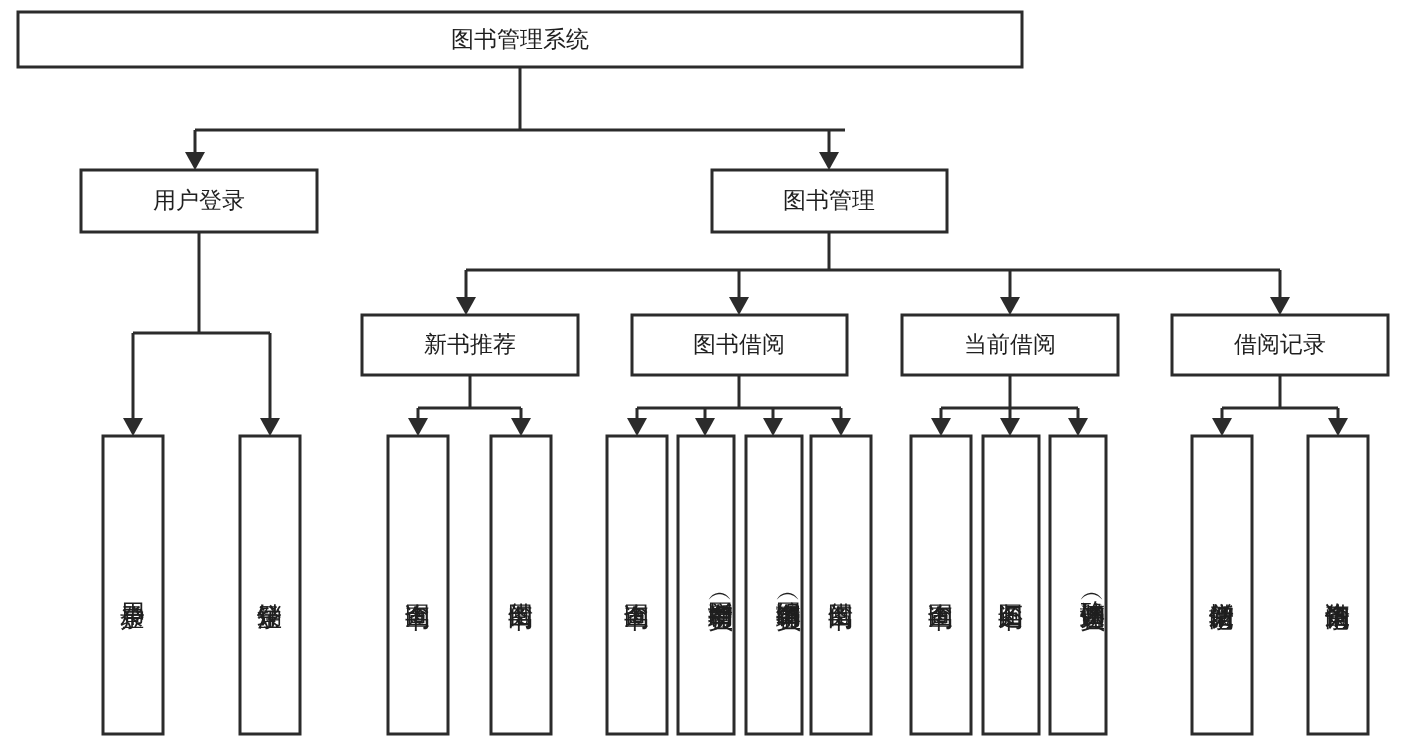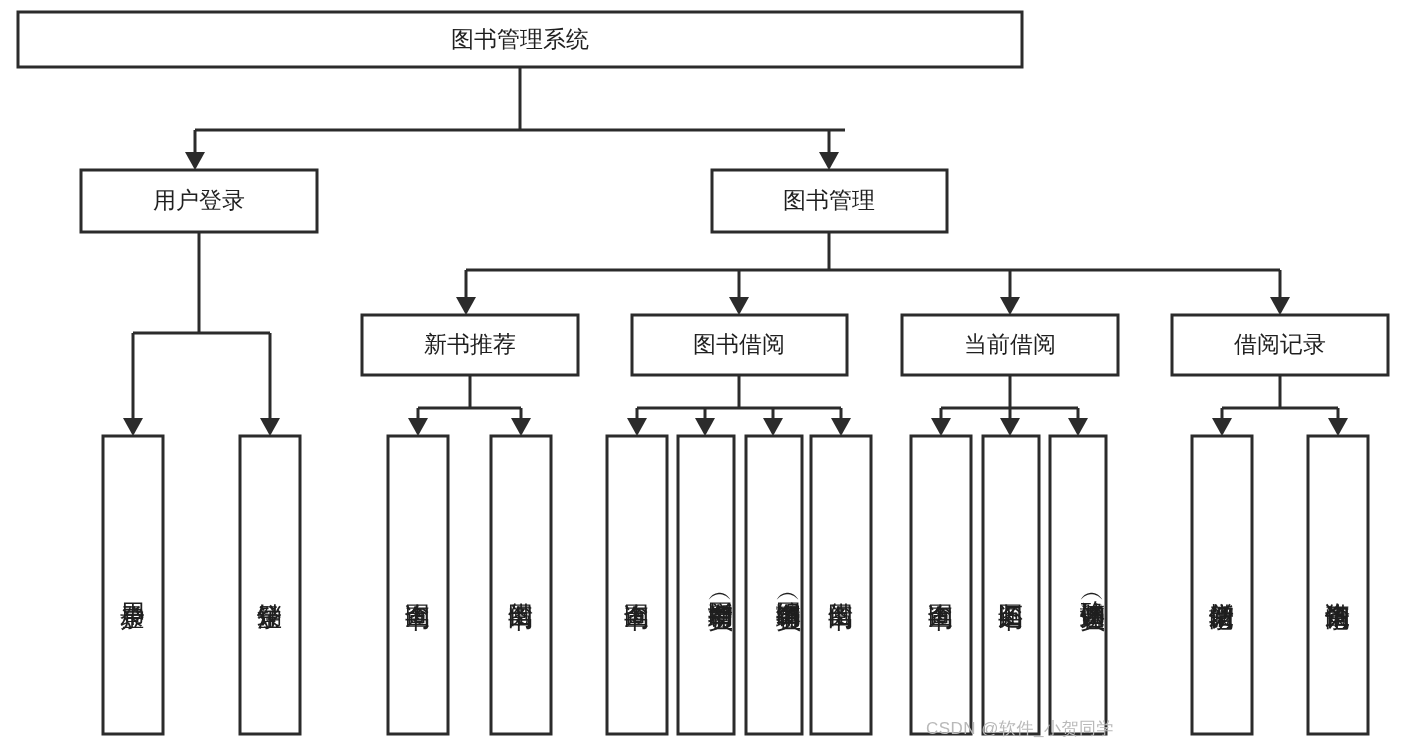--- a/index.html
+++ b/index.html
@@ -225,15 +225,14 @@
   <div class="node-label-v" style="left:746px; top:436px; width:56px; height:298px; align-items:flex-start;">编辑图书（管理员）</div>
   <div class="node-label-v" style="left:811px; top:436px; width:60px; height:298px;">借阅图书</div>
 
   <div class="node-label-v" style="left:911px; top:436px; width:60px; height:298px;">查询图书</div>
   <div class="node-label-v" style="left:983px; top:436px; width:56px; height:298px;">归还图书</div>
   <div class="node-label-v" style="left:1050px; top:436px; width:56px; height:298px; align-items:flex-start;">确认归还（管理员）</div>
 
   <div class="node-label-v" style="left:1192px; top:436px; width:60px; height:298px;">新增借阅记录</div>
   <div class="node-label-v" style="left:1308px; top:436px; width:60px; height:298px;">查询借阅记录</div>
 
-  <div class="watermark" style="right:8px; bottom:7px;">CSDN @软件_小贺同学</div>
 
 </div>
 
 </body></html>

